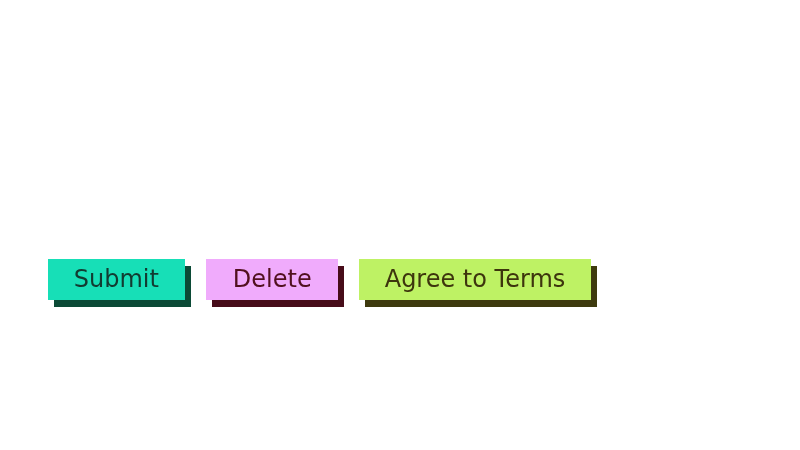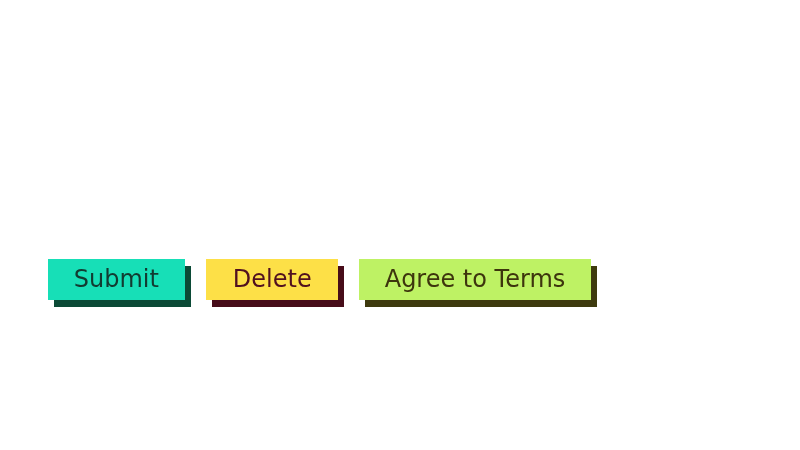--- a/index.html
+++ b/index.html
@@ -38,16 +38,16 @@
     cursor: pointer;
     white-space: nowrap;
   }
 </style>
 </head>
 <body>
 
 <main class="page" style="background: rgb(255, 255, 255);">
   <div class="button-row">
     <button class="btn" style="background: rgb(23, 223, 183); color: rgb(18, 59, 49); box-shadow: rgb(11, 74, 54) 6px 7px 0px;">Submit</button>
-    <button class="btn" style="background: #fde047; color: rgb(81, 16, 31); box-shadow: rgb(71, 12, 25) 6px 7px 0px; padding-left: 27px;">Delete</button>
+    <button class="btn" style="background: #f0abfc; color: rgb(81, 16, 31); box-shadow: rgb(71, 12, 25) 6px 7px 0px; padding-left: 27px;">Delete</button>
     <button class="btn" style="background: #bef264; color: rgb(61, 53, 13); box-shadow: rgb(62, 58, 14) 6px 7px 0px;">Agree to Terms</button>
   </div>
 </main>
 
 </body></html>

